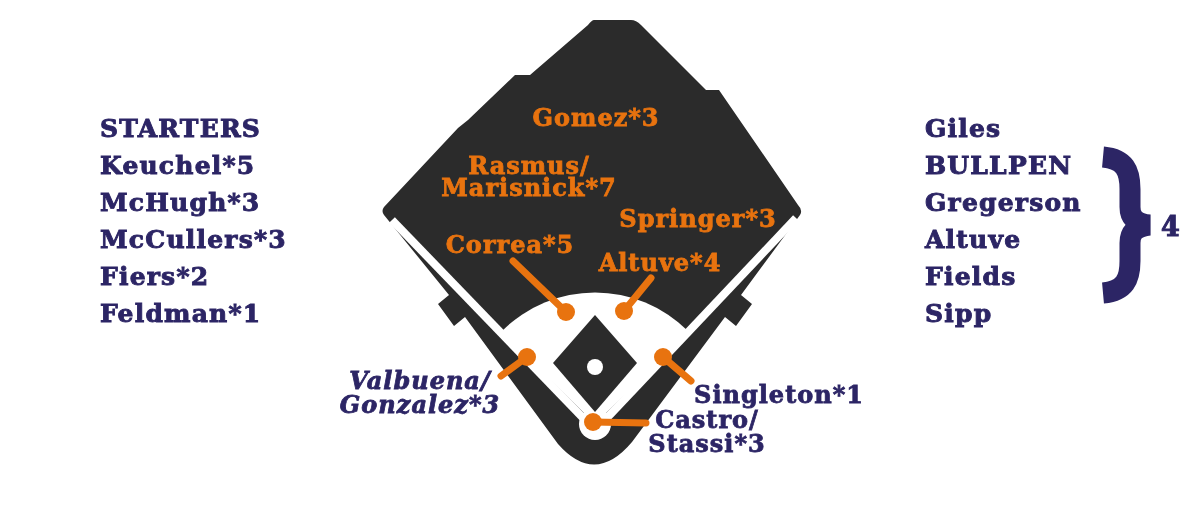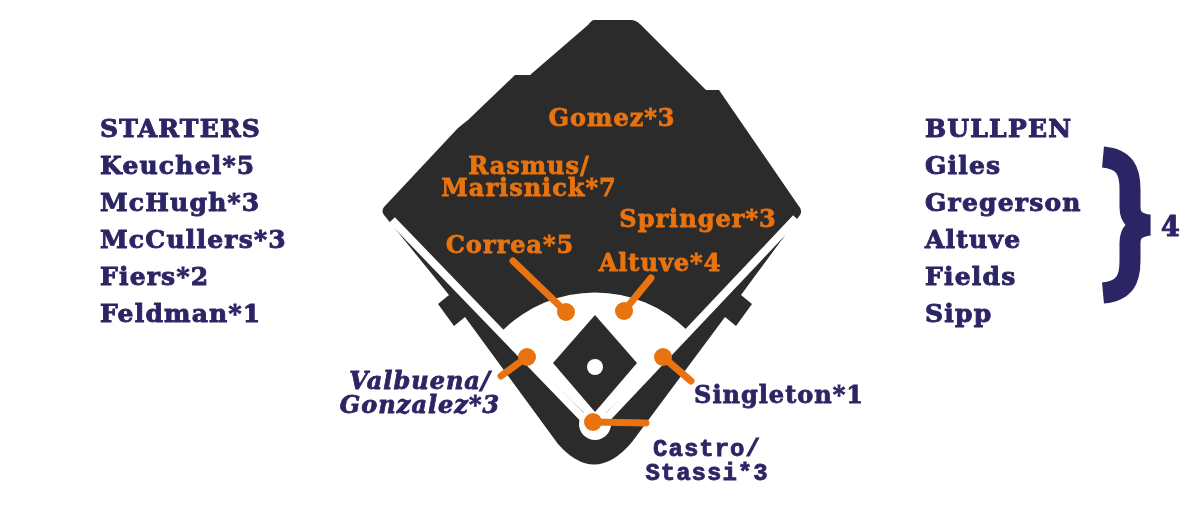--- a/index.html
+++ b/index.html
@@ -57,49 +57,49 @@
     transform:translateX(-50%);
     text-align:center;
     font-weight:bold;
     white-space:nowrap;
     font-size:24px;
     line-height:22px;
     letter-spacing:1px;
   }
   .pos-orange{color:var(--orange);-webkit-text-stroke:0.8px var(--orange);}
   .pos-navy{color:var(--navy);-webkit-text-stroke:0.8px var(--navy);line-height:24px;}
-  .lbl-center-field{left:596px;top:107px;margin-left:16px;}
+  .lbl-center-field{left:596px;top:107px;}
   .lbl-left-field{left:529px;top:155px;}
   .lbl-right-field{left:698px;top:208px;}
   .lbl-shortstop{left:510px;top:234px;}
   .lbl-second-base{left:660px;top:252px;}
   .lbl-third-base{left:420px;top:369px;font-style:italic;}
   .lbl-first-base{left:779px;top:383px;}
-  .lbl-catcher{left:707px;top:438px;font-family:Liberation Mono, monospace;}
+  .lbl-catcher{left:707px;top:408px;}
 </style>
 </head>
 <body>
 
 <div class="stage">
 
   <div class="roster roster-starters">
     <div>STARTERS</div>
     <div>Keuchel*5</div>
     <div>McHugh*3</div>
     <div>McCullers*3</div>
     <div>Fiers*2</div>
     <div>Feldman*1</div>
   </div>
 
   <div class="roster roster-dh">
   </div>
 
   <div class="roster roster-bullpen">
+    <div>Giles</div>
     <div>BULLPEN</div>
-    <div>Giles</div>
     <div>Gregerson</div>
     <div>Altuve</div>
     <div>Fields</div>
     <div>Sipp</div>
   </div>
 
   <svg class="brace-svg" width="66" height="160" viewBox="0 0 66 160">
     <path class="brace-path" d="M 10,11 C 32,13 37,25 37,43 L 37,61 C 37,72 43,77 56,79 C 43,81 37,86 37,97 L 37,115 C 37,133 32,145 10,147"></path>
   </svg>
   <div class="rotation-count">4</div>

